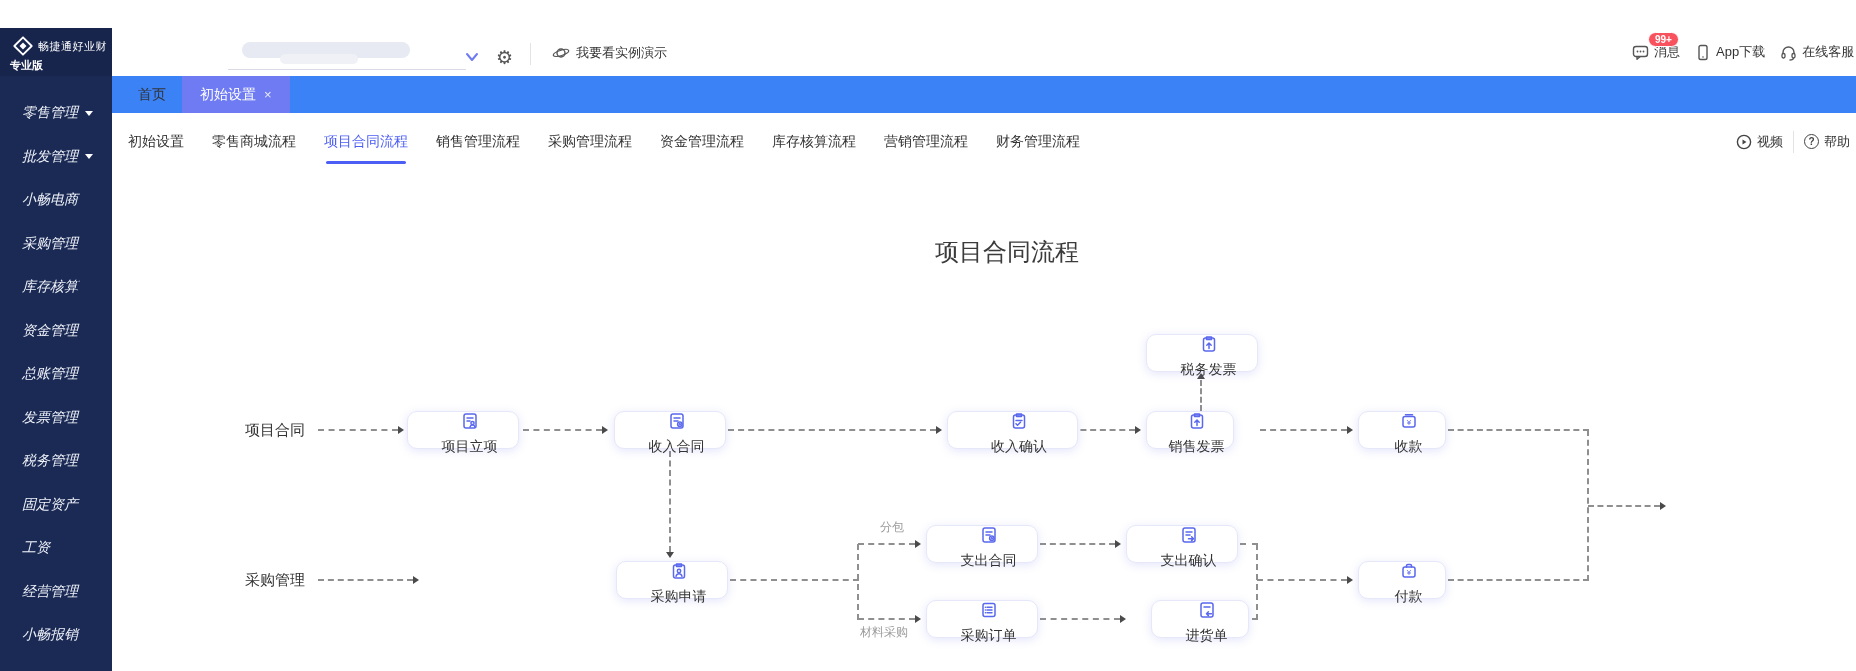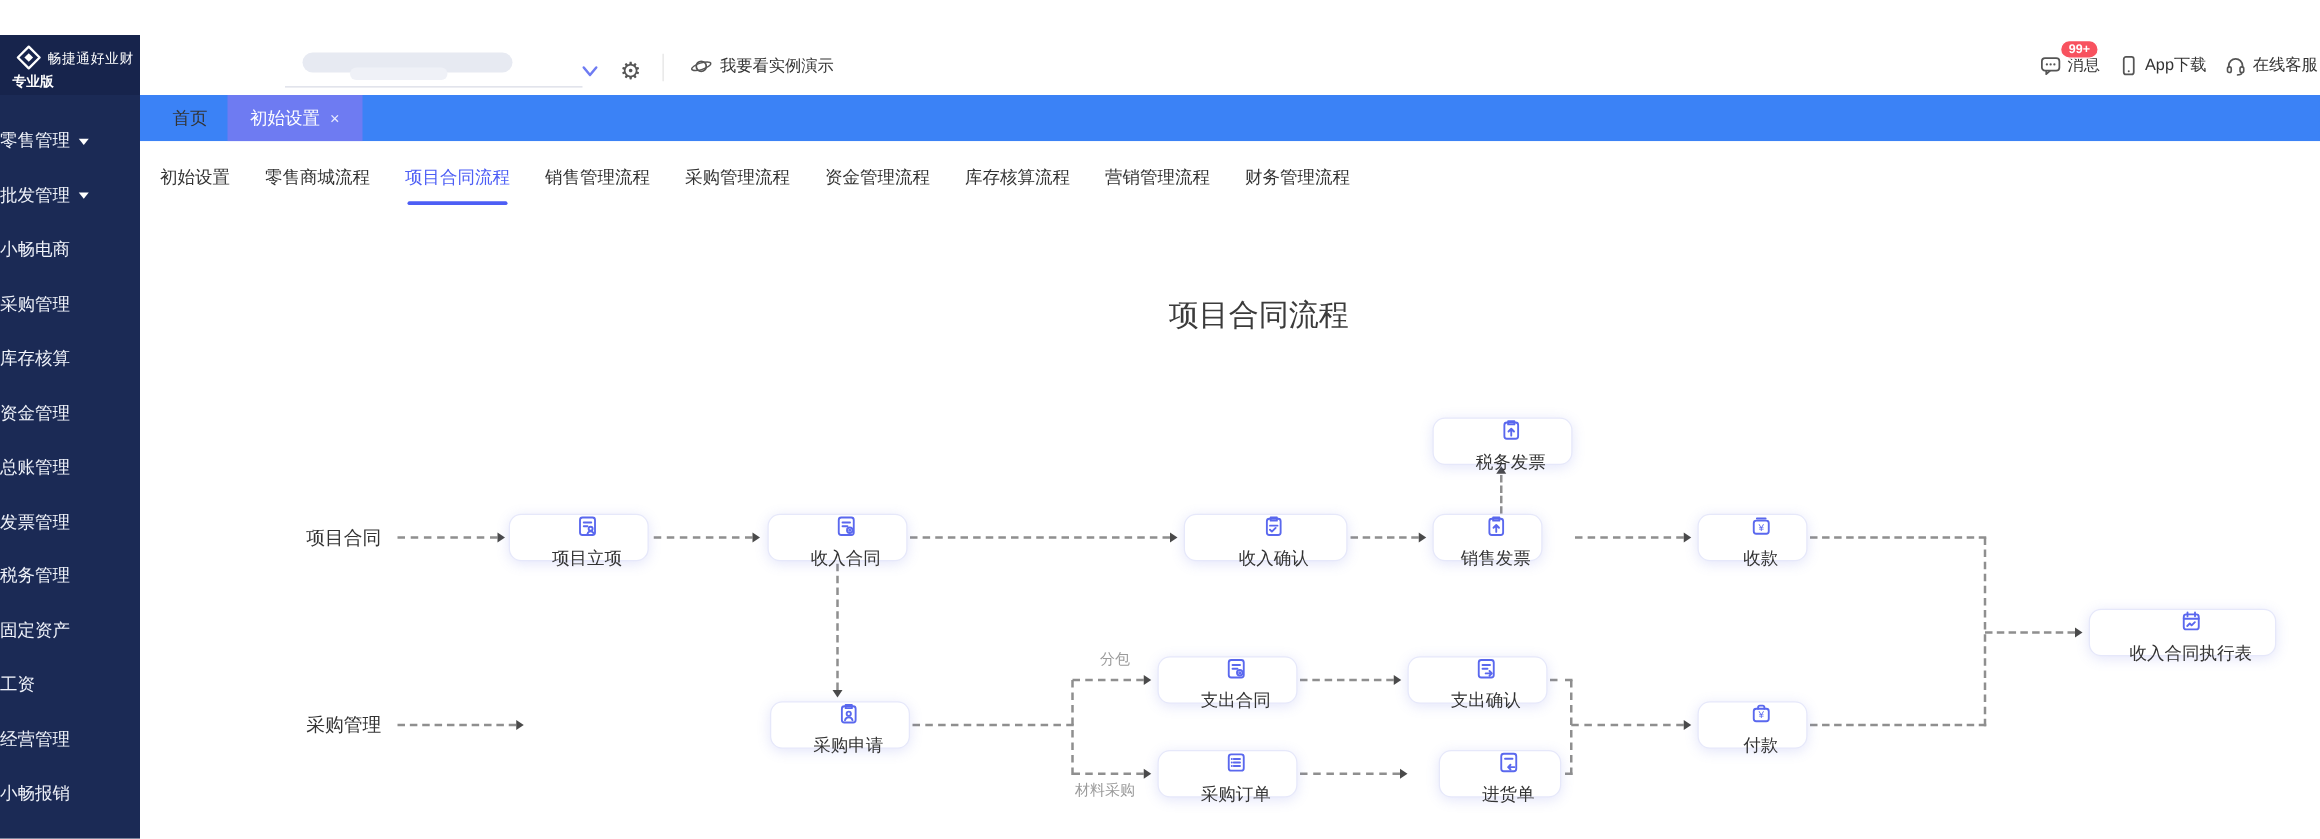--- a/index.html
+++ b/index.html
@@ -7,22 +7,22 @@
     font-family:"Liberation Sans","DejaVu Sans",sans-serif; }
   .abs { position:absolute; }
   #stage { position:relative; width:1856px; height:671px; background:#fff; }
 
   
   #logo-block { left:0; top:28px; width:112px; height:48px; background:#17244c; color:#fff; z-index:5; }
   #logo-mark { left:12px; top:7px; }
   #brand-name { left:38px; top:11px; font-size:11px; letter-spacing:.5px; white-space:nowrap; }
   #brand-edition { left:10px; top:30px; font-size:11px; font-weight:bold; }
   #sidebar { left:0; top:76px; width:112px; height:595px; background:#1b2a55; z-index:5; padding-top:15px; }
-  .side-item { height:43.5px; line-height:43.5px; color:#f0f3fa; font-size:14px;
-    white-space:nowrap; cursor:pointer; position:relative; }
+  .side-item { height:43.5px; line-height:43.5px; padding-left:22px; color:#f0f3fa; font-size:14px;
+    white-space:nowrap; cursor:pointer; position:relative;font-style:italic; }
   .caret { display:inline-block; width:0; height:0; border-left:4.5px solid transparent;
     border-right:4.5px solid transparent; border-top:5.5px solid #fff; margin-left:7px; vertical-align:middle; }
 
   
   #header { left:112px; top:0; width:1744px; height:76px; background:#fff; }
   .blob1 { left:130px; top:42px; width:168px; height:16px; border-radius:8px; background:#e7eaf2; }
   .blob2 { left:168px; top:54px; width:78px; height:10px; border-radius:5px; background:#eff1f7; }
   #search-underline { left:116px; top:69px; width:238px; height:1px; background:#d9dce6; }
   #chevron-down { left:352px; top:51px; }
   #gear { left:384px; top:46px; font-size:19px; color:#555; cursor:pointer; line-height:24px;}
@@ -131,20 +131,34 @@
   <div id="nav-row" class="abs">
     <span class="nav-item">初始设置</span>
     <span class="nav-item">零售商城流程</span>
     <span class="nav-item active">项目合同流程</span>
     <span class="nav-item">销售管理流程</span>
     <span class="nav-item">采购管理流程</span>
     <span class="nav-item">资金管理流程</span>
     <span class="nav-item">库存核算流程</span>
     <span class="nav-item">营销管理流程</span>
     <span class="nav-item">财务管理流程</span>
+    <div id="nav-utils">
+      <div class="util">
+        <svg width="16" height="16" viewBox="0 0 16 16">
+            <circle cx="8" cy="8" r="6.6" fill="none" stroke="#444" stroke-width="1.4"></circle>
+            <path d="M6.5 5.4l4 2.6-4 2.6z" fill="#444"></path>
+          </svg>
+        <span>视频</span>
+      </div>
+      <div class="vdiv"></div>
+      <div class="util">
+        <span class="qcircle">?</span>
+        <span>帮助</span>
+      </div>
+    </div>
   </div>
 
   <div id="logo-block" class="abs">
     <svg id="logo-mark" class="abs" width="22" height="22" viewBox="0 0 24 24">
         <path d="M12 2.5l9.5 9.5-9.5 9.5L2.5 12z" fill="none" stroke="#fff" stroke-width="2" stroke-linejoin="round"></path>
         <path d="M12 8.2l3.8 3.8-3.8 3.8-3.8-3.8z" fill="#fff"></path>
       </svg>
     <span id="brand-name" class="abs">畅捷通好业财</span>
     <span id="brand-edition" class="abs">专业版</span>
   </div>
@@ -302,22 +316,14 @@
     <span>进货单</span>
   </div>
   <div class="node" style="left:1358px;top:561px;width:88px;">
     <svg width="18" height="18" viewBox="0 0 18 18" fill="none" stroke="#5a68ee" stroke-width="1.5" stroke-linecap="round" stroke-linejoin="round">
         <rect x="3" y="5" width="12" height="10" rx="2"></rect>
         <path d="M6.5 5V3.8a1.3 1.3 0 0 1 1.3-1.3h2.4a1.3 1.3 0 0 1 1.3 1.3V5"></path>
         <text x="9" y="12.8" font-size="8" text-anchor="middle" fill="#5a68ee" stroke="none">¥</text>
       </svg>
     <span>付款</span>
   </div>
-  <div class="node" style="left:1671px;top:487px;width:150px;">
-    <svg width="18" height="18" viewBox="0 0 18 18" fill="none" stroke="#5a68ee" stroke-width="1.5" stroke-linecap="round" stroke-linejoin="round">
-        <rect x="3" y="3.5" width="12" height="12" rx="2"></rect>
-        <path d="M6 2v3M12 2v3M3 7h12"></path>
-        <path d="M5.8 12.8l2-2 1.5 1.5 2.6-2.6"></path>
-      </svg>
-    <span>收入合同执行表</span>
-  </div>
 
 </div>
 
 </body></html>

